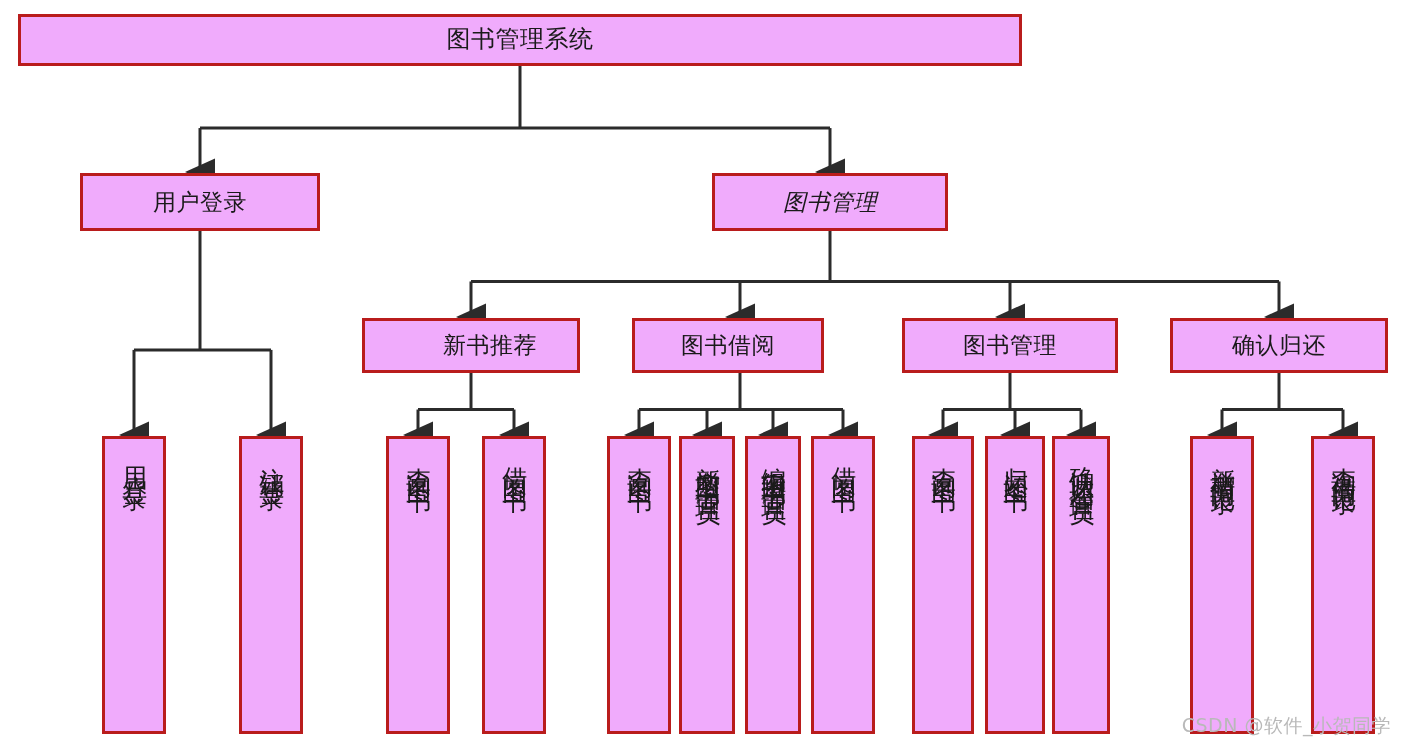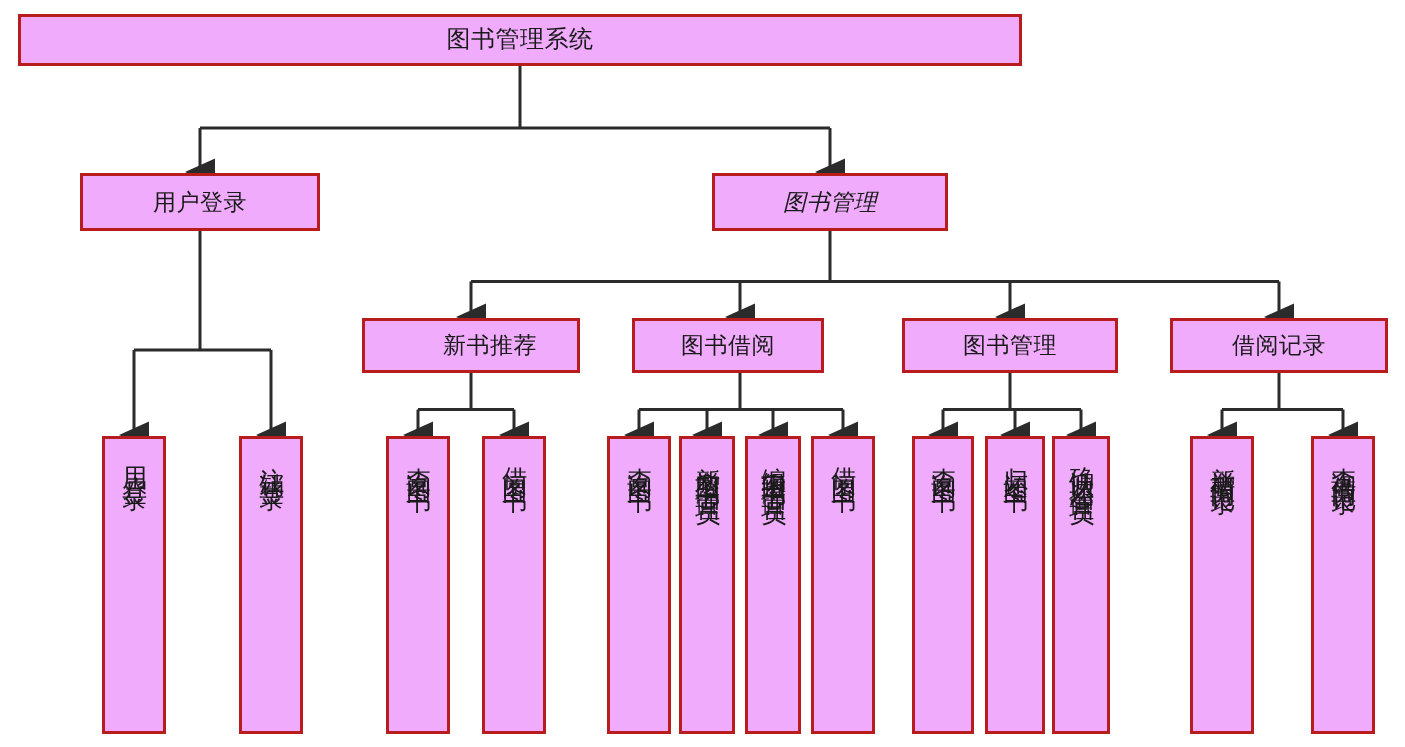--- a/index.html
+++ b/index.html
@@ -121,21 +121,21 @@
       <div class="node" style="left: 362px; top: 318px; width: 218px; height: 55px; padding-left: 38px;">
         <span class="label">新书推荐</span>
       </div>
       <div class="node" style="left: 632px; top: 318px; width: 192px; height: 55px;">
         <span class="label">图书借阅</span>
       </div>
       <div class="node" style="left: 902px; top: 318px; width: 216px; height: 55px;">
         <span class="label">图书管理</span>
       </div>
       <div class="node" style="left: 1170px; top: 318px; width: 218px; height: 55px;">
-        <span class="label">借阅记录</span>
+        <span class="label">确认归还</span>
       </div>
       <div class="node leaf" style="left: 102px; top: 436px; width: 64px; height: 298px;">
         <span class="label">用户登录</span>
       </div>
       <div class="node leaf" style="left: 239px; top: 436px; width: 64px; height: 298px;">
         <span class="label">注销登录</span>
       </div>
       <div class="node leaf" style="left: 386px; top: 436px; width: 64px; height: 298px;">
         <span class="label">查询图书</span>
       </div>
@@ -164,13 +164,14 @@
         <span class="label">确认归还（管理员）</span>
       </div>
       <div class="node leaf tall" style="left: 1190px; top: 436px; width: 64px; height: 298px;">
         <span class="label">新增借阅记录</span>
       </div>
       <div class="node leaf tall" style="left: 1311px; top: 436px; width: 64px; height: 298px;">
         <span class="label">查询借阅记录</span>
       </div>
     </div>
 
+  <div class="watermark">CSDN @软件_小贺同学</div>
 </div>
 
 </body></html>

